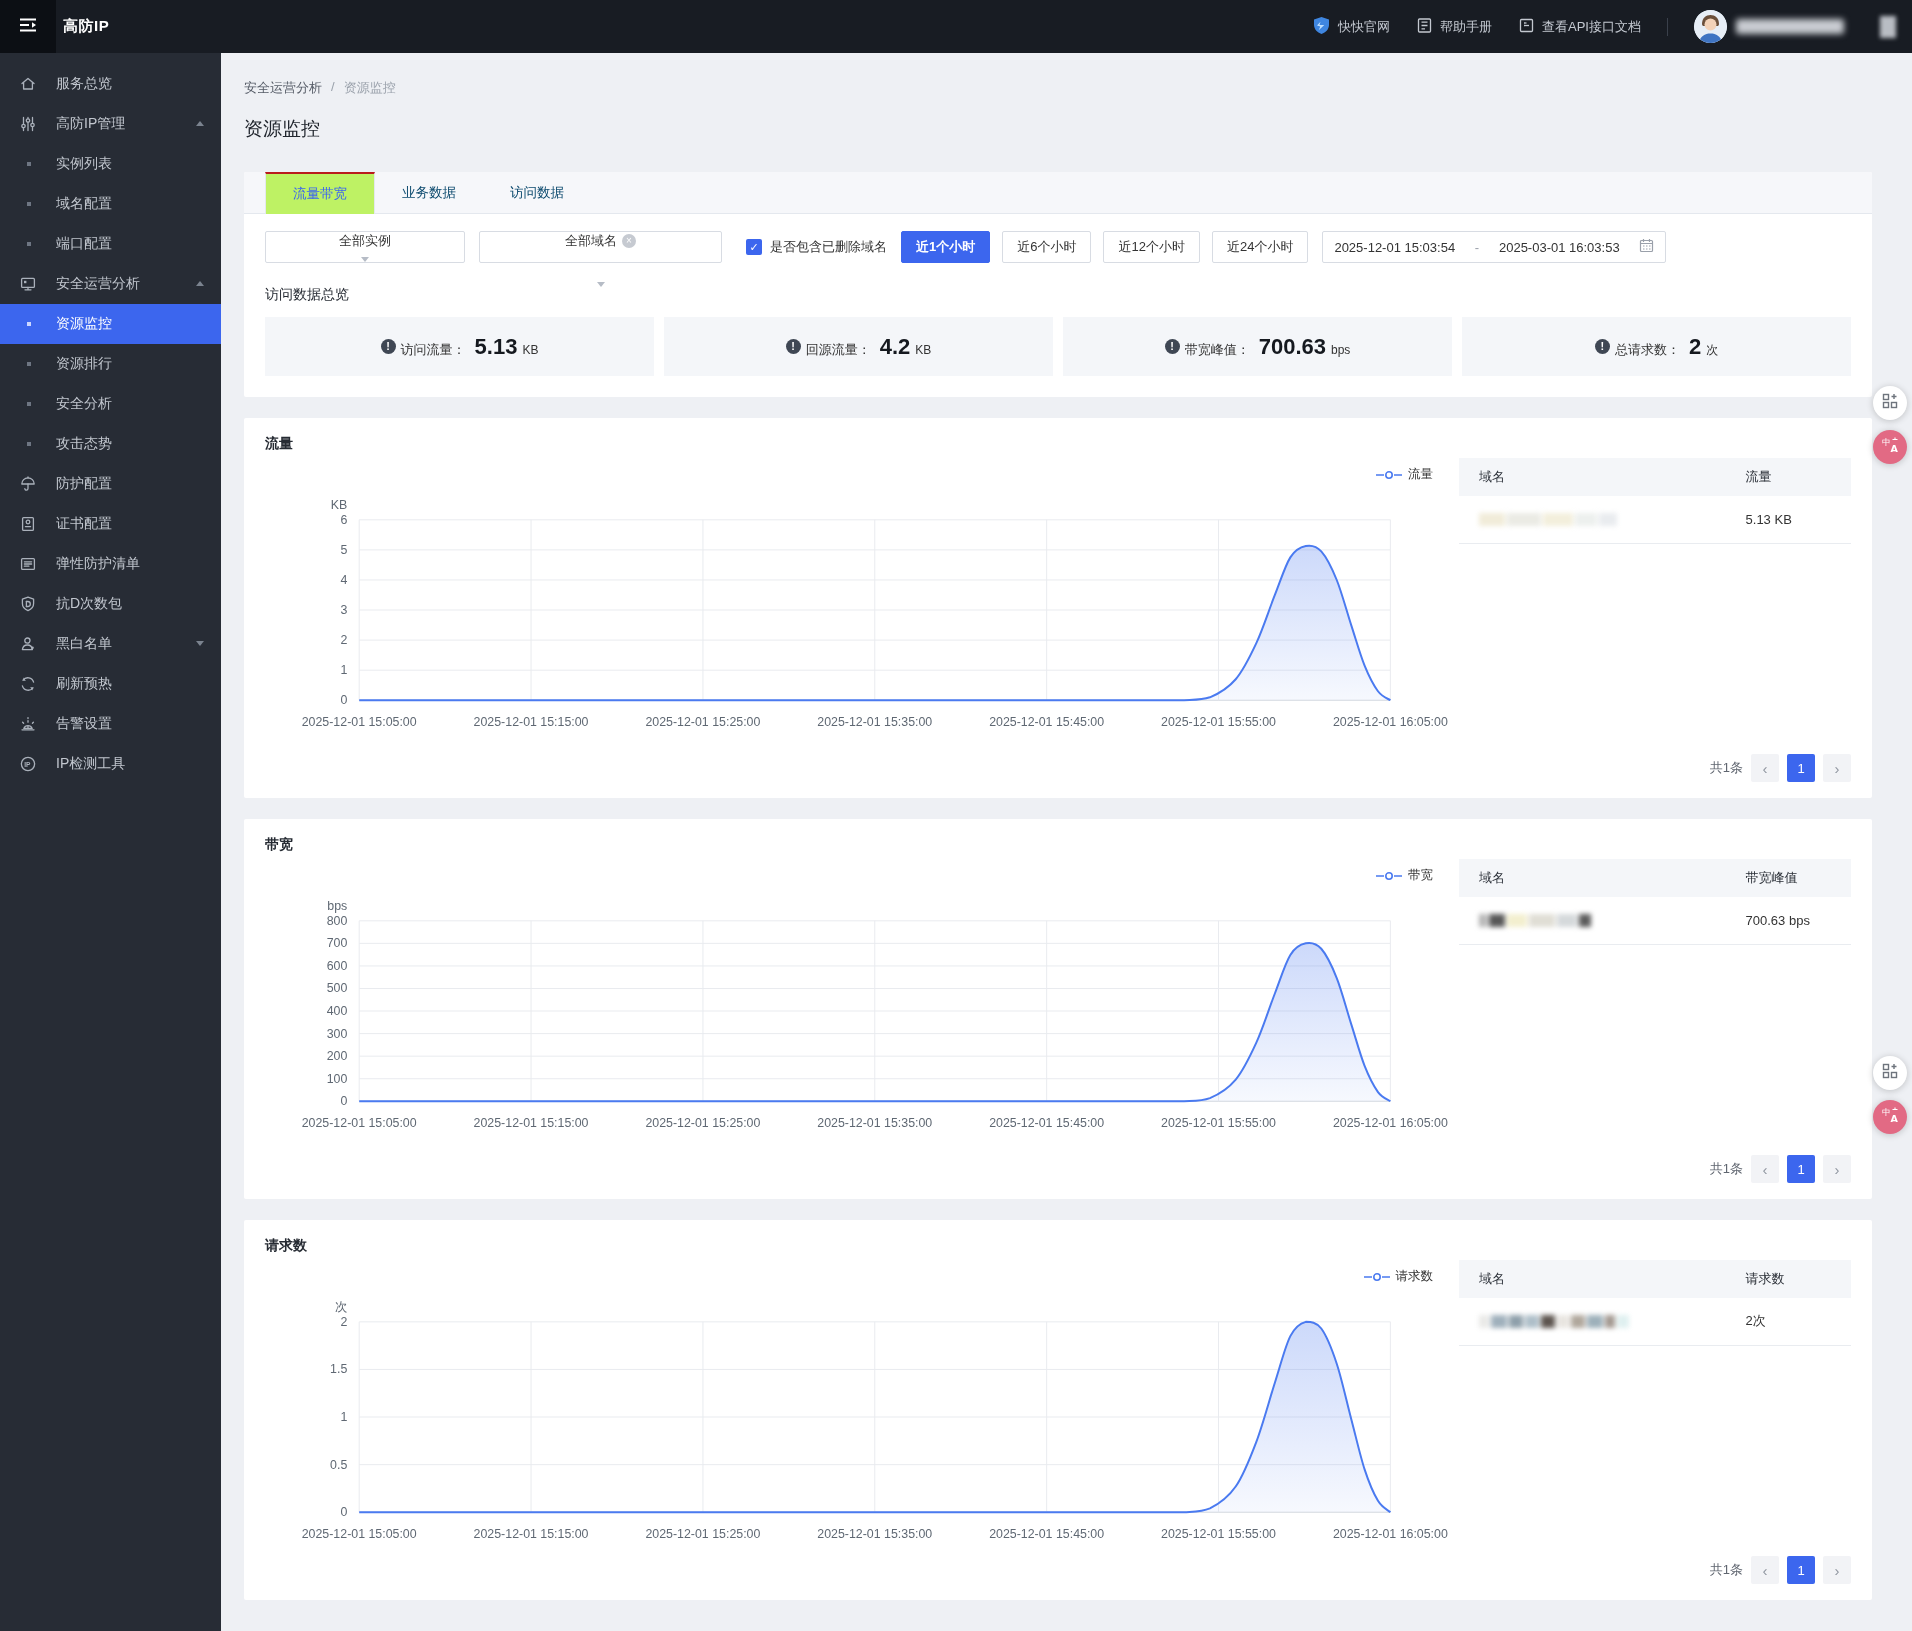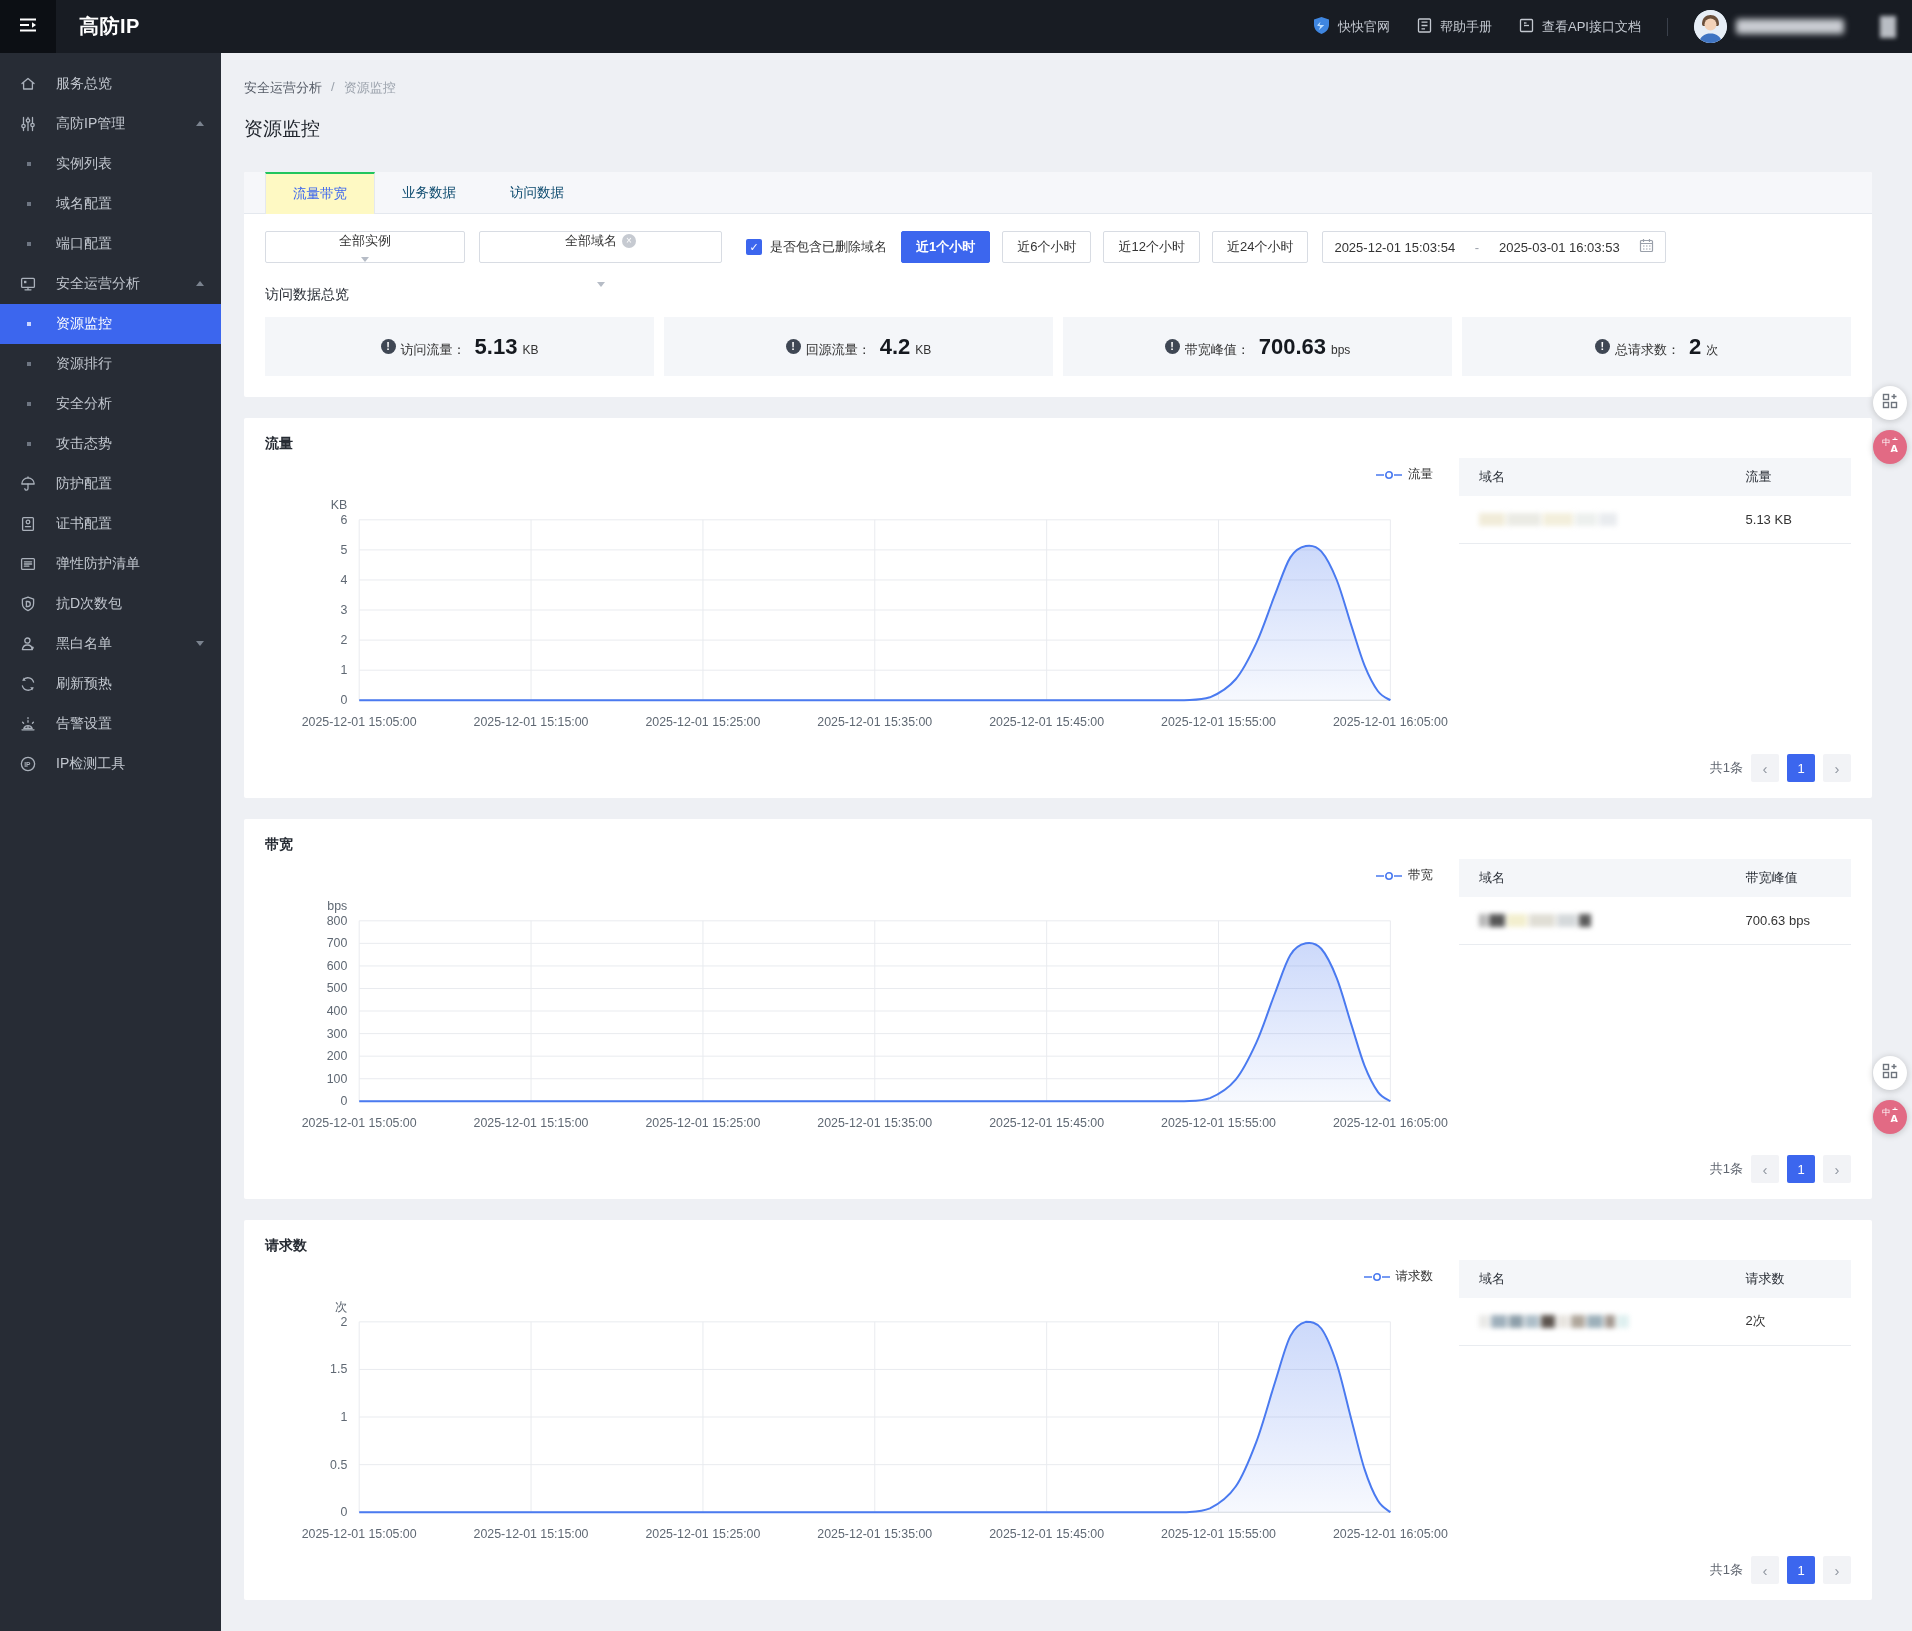--- a/index.html
+++ b/index.html
@@ -5,21 +5,21 @@
   * { box-sizing: border-box; }
   html,body { margin:0; padding:0; }
   body {
     width:1912px; height:1631px; overflow:hidden; position:relative;
     background:#eef0f4; color:#333;
     font-family:"Liberation Sans","DejaVu Sans",sans-serif;
   }
   
   .topbar { height:53px; background:#181c23; display:flex; align-items:center; position:relative; z-index:10; }
   .logo-box { width:56px; height:53px; background:#0c0f14; display:flex; align-items:center; justify-content:center; cursor:pointer; }
-  .brand { color:#fff; font-size:20px; font-weight:bold; margin-left:23px; letter-spacing:.5px; }
+  .brand { color:#fff; font-size:15px; font-weight:bold; margin-left:7px; letter-spacing:.5px; }
   .top-right { margin-left:auto; display:flex; align-items:center; gap:26px; padding-right:16px; }
   .top-link { display:flex; align-items:center; gap:7px; color:#c3c8d0; font-size:13px; cursor:pointer; }
   .top-divider { width:1px; height:18px; background:#3a404b; }
   .user-chip { display:flex; align-items:center; gap:9px; }
   .avatar { width:33px; height:33px; border-radius:50%; overflow:hidden; background:#dfe9f3; }
   .name-blur { width:108px; height:15px; background:#c9ccd2; border-radius:3px; filter:blur(3px); }
   .corner-blur { width:16px; height:22px; background:#b9bdc4; filter:blur(2px); margin-left:10px; }
   
   .layout { display:flex; height:1578px; }
   .sidebar { width:221px; background:#272c35; padding-top:11px; flex:none; }
@@ -37,21 +37,21 @@
   .main { flex:1; padding:0 40px 0 23px; min-width:0; }
   .breadcrumb { margin-top:26px; font-size:13px; color:#555b66; display:flex; gap:9px; }
   .breadcrumb .sep { color:#9aa1ab; }
   .breadcrumb .cur { color:#9aa1ab; }
   .page-title { margin-top:19px; font-size:19px; font-weight:500; color:#21262e; }
   .card { background:#fff; border-radius:2px; }
   .top-card { margin-top:30px; }
   
   .tab-strip { height:42px; background:#f6f7fa; border-bottom:1px solid #e4e8ee; display:flex; padding-left:21px; border-radius:2px 2px 0 0; }
   .tab { padding:0 27px; display:flex; align-items:center; font-size:13.5px; color:#0c4a6e; cursor:pointer; position:relative; }
-  .tab.active { background:#fef9c3; color:#3c66ee; border-top:2px solid #22c55e; border-left:1px solid #e4e8ee; border-right:1px solid #e4e8ee; margin-bottom:-1px; }
+  .tab.active { background:#bef264; color:#3c66ee; border-top:2px solid #b91c1c; border-left:1px solid #e4e8ee; border-right:1px solid #e4e8ee; margin-bottom:-1px; }
   
   .filter-row { display:flex; align-items:center; padding:17px 21px 0 21px; gap:14px; }
   .select { height:32px; border:1px solid #d8dce3; border-radius:2px; background:#fff; display:flex; align-items:center; justify-content:space-between; padding:0 11px; font-size:13px; color:#333; cursor:pointer;flex-direction:column; }
   .sel-instance { width:200px; }
   .sel-domain { width:243px;gap:32px; }
   .caret { width:0; height:0; border-left:4.5px solid transparent; border-right:4.5px solid transparent; border-top:5px solid #b6bcc6; }
   .domain-tag { display:flex; align-items:center; gap:5px; }
   .clear-ico { width:14px; height:14px; border-radius:50%; background:#c6cad1; color:#fff; font-size:10px; line-height:14px; text-align:center; }
   .cbx-wrap { display:flex; align-items:center; gap:8px; font-size:13px; margin-left:10px; cursor:pointer; }
   .cbx { width:16px; height:16px; background:#3c66ee; border-radius:2px; color:#fff; font-size:11px; line-height:16px; text-align:center; }

